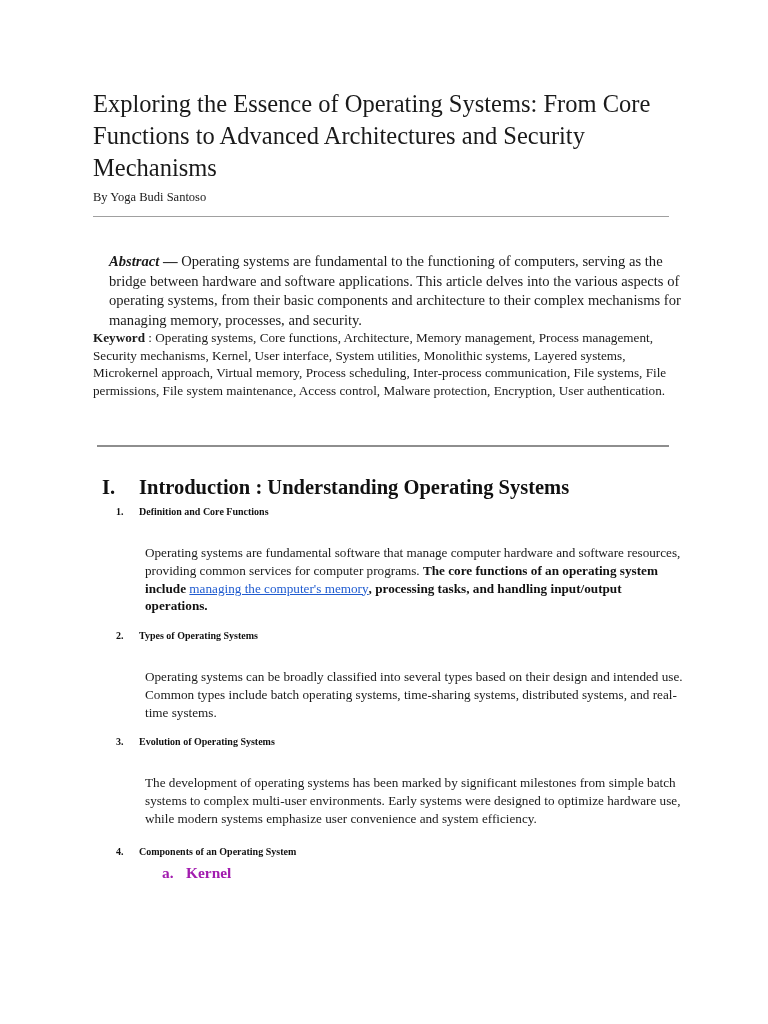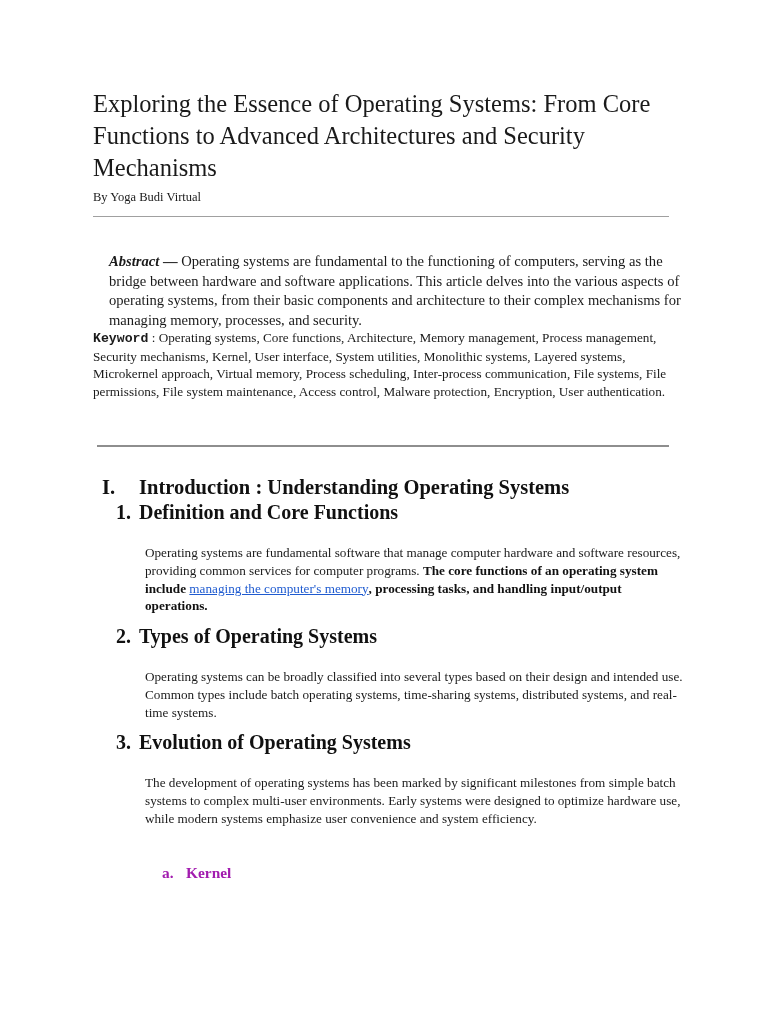--- a/index.html
+++ b/index.html
@@ -67,38 +67,38 @@
     .keywords {
       position: absolute;
       left: 93px;
       top: 327px;
       width: 580px;
       font-size: 13.2px;
       line-height: 17.6px;
       color: #1a1a1a;
       margin: 0;
     }
-    .keywords .kw-label { font-weight: bold; font-family: Liberation Mono, monospace; }
+    .keywords .kw-label { font-weight: bold; }
 
     .h1 {
       position: absolute;
       left: 102px;
       top: 472px;
       font-size: 20.5px;
       line-height: 26px;
       font-weight: bold;
       color: #111111;
       white-space: nowrap;
     }
     .h1 .num { display: inline-block; width: 37px; }
 
     .h2 {
       position: absolute;
       left: 116px;
-      font-size: 20px;
+      font-size: 10px;
       line-height: 20px;
       font-weight: bold;
       color: #111111;
       white-space: nowrap;
     }
     .h2 .num { display: inline-block; width: 23px; }
 
     .h3 {
       position: absolute;
       left: 162px;
@@ -126,38 +126,39 @@
       text-decoration: underline;
       cursor: pointer;
     }
   </style>
 </head>
 <body>
 
 <div class="page">
 
   <h1 class="title">Exploring the Essence of Operating Systems: From Core Functions to Advanced Architectures and Security Mechanisms</h1>
-  <div class="author">By Yoga Budi Virtual</div>
+  <div class="author">By Yoga Budi Santoso</div>
 
   <div class="rule thin"></div>
 
   <p class="abstract"><span class="lead">Abstract</span><span class="dash"> — </span><span>Operating systems are fundamental to the functioning of computers, serving as the bridge between hardware and software applications. This article delves into the various aspects of operating systems, from their basic components and architecture to their complex mechanisms for managing memory, processes, and security.</span></p>
 
   <p class="keywords"><span class="kw-label">Keyword</span><span> : </span><span>Operating systems, Core functions, Architecture, Memory management, Process management, Security mechanisms, Kernel, User interface, System utilities, Monolithic systems, Layered systems, Microkernel approach, Virtual memory, Process scheduling, Inter-process communication, File systems, File permissions, File system maintenance, Access control, Malware protection, Encryption, User authentication.</span></p>
 
   <div class="rule thick"></div>
 
   <div class="h1"><span class="num">I.</span><span>Introduction : Understanding Operating Systems</span></div>
 
   <div class="h2" style="top:500px;"><span class="num">1.</span><span>Definition and Core Functions</span></div>
   <p class="para" style="top:535px;"><span>Operating systems are fundamental software that manage computer hardware and software resources, providing common services for computer programs. </span><b>The core functions of an operating system include </b><a class="link">managing the computer's memory</a><b>, processing tasks, and handling input/output operations.</b></p>
 
   <div class="h2" style="top:624px;"><span class="num">2.</span><span>Types of Operating Systems</span></div>
   <p class="para" style="top:659px;">Operating systems can be broadly classified into several types based on their design and intended use. Common types include batch operating systems, time-sharing systems, distributed systems, and real-time systems.</p>
 
   <div class="h2" style="top:730px;"><span class="num">3.</span><span>Evolution of Operating Systems</span></div>
   <p class="para" style="top:765px;">The development of operating systems has been marked by significant milestones from simple batch systems to complex multi-user environments. Early systems were designed to optimize hardware use, while modern systems emphasize user convenience and system efficiency.</p>
 
+  <div class="h2" style="top:840px;"><span class="num">4.</span><span>Components of an Operating System</span></div>
 
   <div class="h3" style="top:861px;"><span class="num">a.</span><span>Kernel</span></div>
 
 
 </div>
 
 </body></html>

